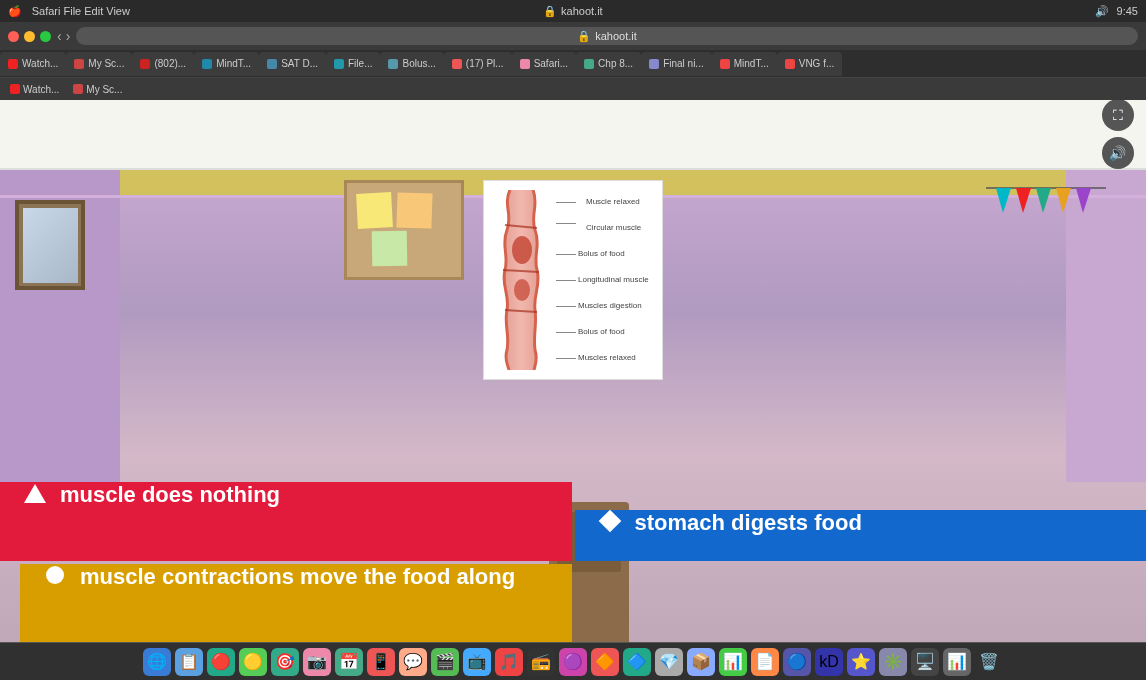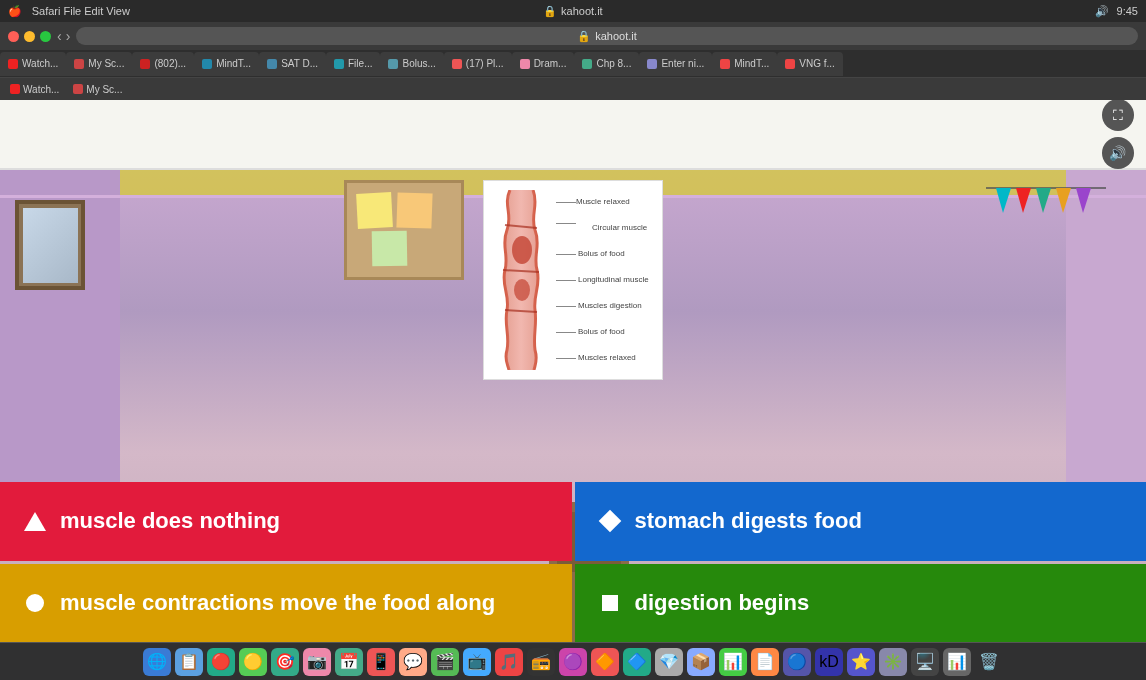--- a/index.html
+++ b/index.html
@@ -267,31 +267,30 @@
     }
     .answers-grid {
       display: grid;
       grid-template-columns: 1fr 1fr;
       grid-template-rows: 1fr 1fr;
       height: 100%;
       gap: 3px;
     }
     .answer-btn {
       display: flex;
-      align-items: center;
       padding: 0 24px;
       gap: 14px;
       cursor: pointer;
       color: white;
       font-size: 22px;
       font-weight: 700;
     }
     .answer-btn.red { background: #e21b3c; }
-    .answer-btn.blue { background: #1368ce; }
-    .answer-btn.yellow { background: #d89e00; }
+    .answer-btn.blue { background: #1368ce; margin-top: 28px; }
+    .answer-btn.yellow { background: #d89e00; margin-left: 20px; }
     .answer-btn.green { background: #26890c; }
 
     .answer-shape {
       width: 22px;
       height: 22px;
       flex-shrink: 0;
       display: flex;
       align-items: center;
       justify-content: center;
     }
@@ -475,29 +474,29 @@
   <div class="tab">
     <div class="tab-icon" style="background:#59a"></div>
     <span>Bolus...</span>
   </div>
   <div class="tab">
     <div class="tab-icon" style="background:#e55"></div>
     <span>(17) Pl...</span>
   </div>
   <div class="tab">
     <div class="tab-icon" style="background:#e8a"></div>
-    <span>Dram...</span>
+    <span>Safari...</span>
   </div>
   <div class="tab">
     <div class="tab-icon" style="background:#4a8"></div>
     <span>Chp 8...</span>
   </div>
   <div class="tab">
     <div class="tab-icon" style="background:#88c"></div>
-    <span>Enter ni...</span>
+    <span>Final ni...</span>
   </div>
   <div class="tab">
     <div class="tab-icon" style="background:#e44"></div>
     <span>MindT...</span>
   </div>
   <div class="tab">
     <div class="tab-icon" style="background:#e44"></div>
     <span>VNG f...</span>
   </div>
 </div>
@@ -587,25 +586,25 @@
 
             <ellipse cx="27" cy="60" rx="10" ry="14" fill="#c85040" opacity="0.9"></ellipse>
             <ellipse cx="27" cy="100" rx="8" ry="11" fill="#c85040" opacity="0.8"></ellipse>
 
             <line x1="10" y1="35" x2="42" y2="38" stroke="#a83020" stroke-width="2" opacity="0.7"></line>
             <line x1="8" y1="80" x2="44" y2="82" stroke="#a83020" stroke-width="2" opacity="0.7"></line>
             <line x1="10" y1="120" x2="42" y2="122" stroke="#a83020" stroke-width="2" opacity="0.7"></line>
           </svg>
         </div>
         <div class="diagram-labels">
-          <div class="diagram-label-item" style="display:flex;align-items:center;gap:0;">
+          <div class="diagram-label-item" style="display:flex;align-items:center;gap:10px;">
             <span style="display:inline-block;width:20px;height:1px;background:#888;"></span>
             <span>Muscle relaxed</span>
           </div>
-          <div class="diagram-label-item" style="display:flex;align-items:flex-start;gap:16px;">
+          <div class="diagram-label-item" style="display:flex;align-items:flex-start;gap:10px;">
             <span style="display:inline-block;width:20px;height:1px;background:#888;"></span>
             <span>Circular muscle</span>
           </div>
           <div class="diagram-label-item" style="display:flex;align-items:center;gap:2px;">
             <span style="display:inline-block;width:20px;height:1px;background:#888;"></span>
             <span>Bolus of food</span>
           </div>
           <div class="diagram-label-item" style="display:flex;align-items:center;gap:2px;">
             <span style="display:inline-block;width:20px;height:1px;background:#888;"></span>
             <span>Longitudinal muscle</span>
@@ -643,26 +642,20 @@
           <span>stomach digests food</span>
         </div>
 
         <div class="answer-btn yellow">
           <div class="answer-shape">
             <div class="circle-shape"></div>
           </div>
           <span>muscle contractions move the food along</span>
         </div>
 
-        <div class="answer-btn green">
-          <div class="answer-shape">
-            <div class="square-shape"></div>
-          </div>
-          <span>digestion begins</span>
-        </div>
       </div>
     </div>
 
   </div>
 </div>
 
 <div class="dock">
   <div class="dock-item" style="background:#3a7bd5;">🌐</div>
   <div class="dock-item" style="background:#5ba0e0;">📋</div>
   <div class="dock-item" style="background:#2a8;">🔴</div>

